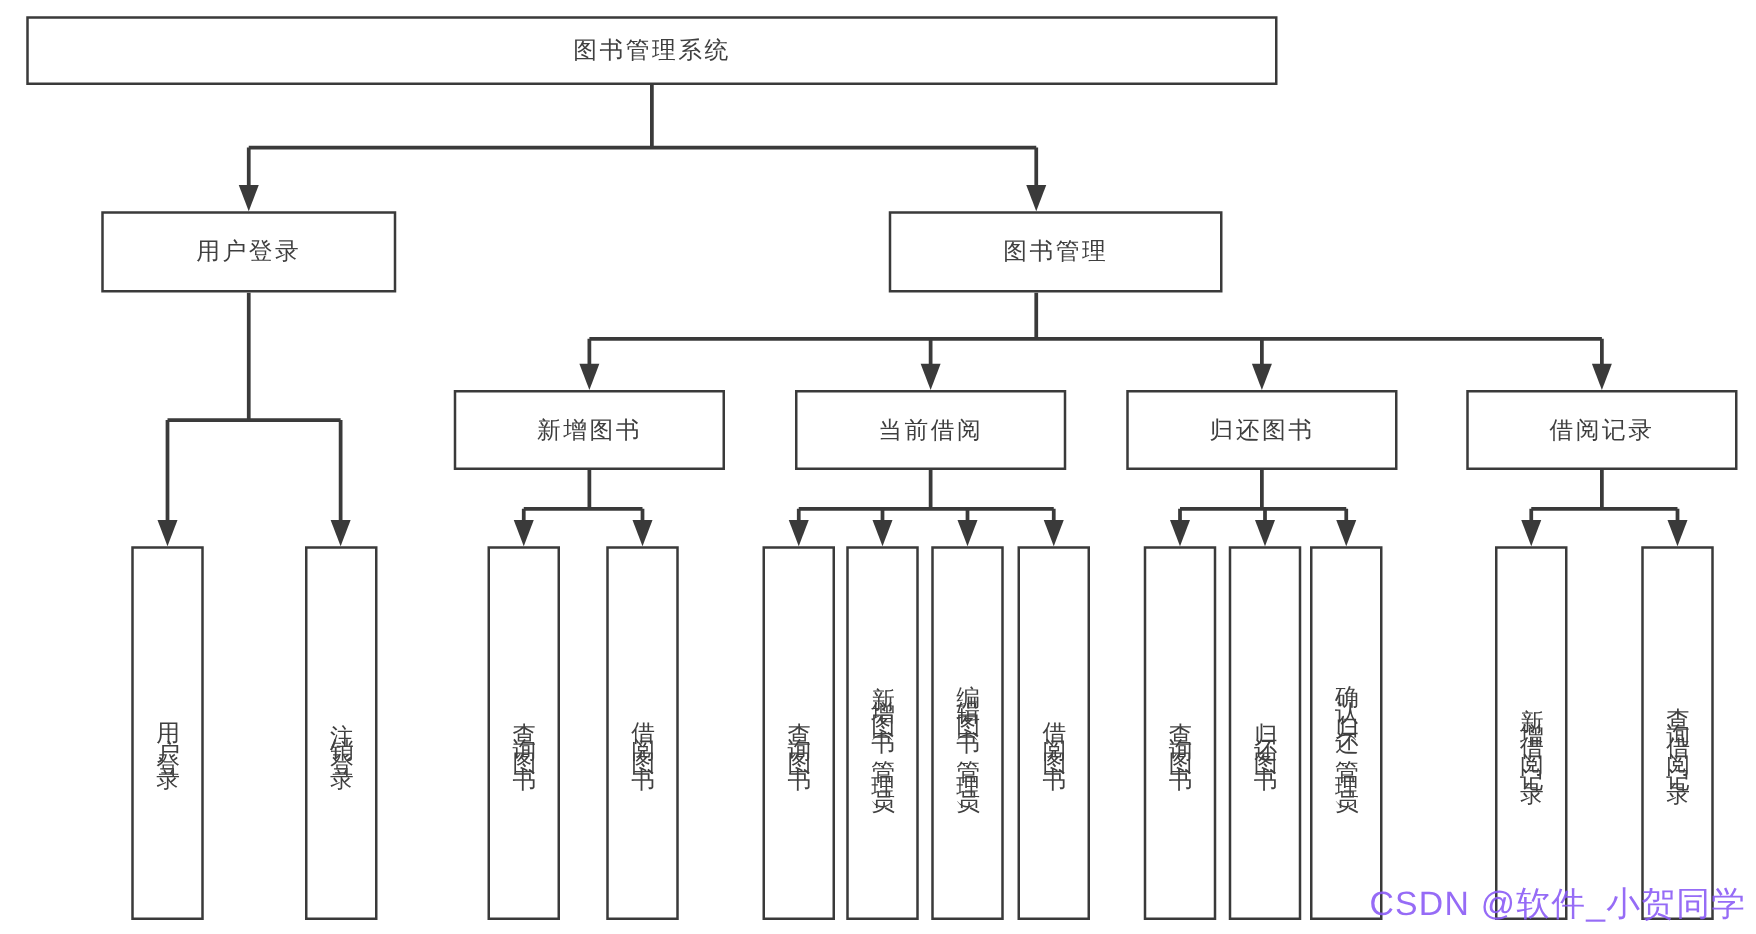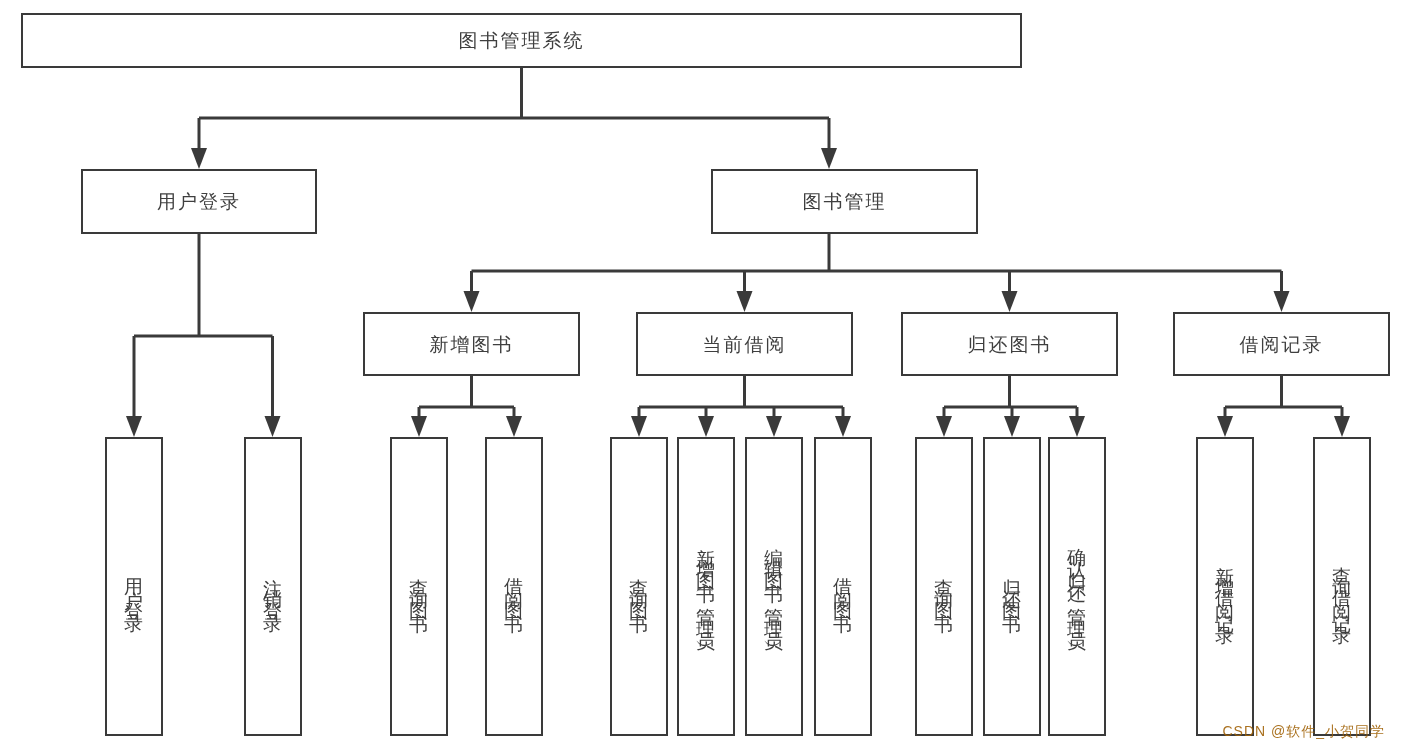--- a/index.html
+++ b/index.html
@@ -57,24 +57,24 @@
   .n-f6  { left: 677px;  }
   .n-f7  { left: 745px;  }
   .n-f8  { left: 814px;  }
   .n-f9  { left: 915px;  }
   .n-f10 { left: 983px;  }
   .n-f11 { left: 1048px; }
   .n-f12 { left: 1196px; }
   .n-f13 { left: 1313px; }
   .watermark {
     position: absolute;
-    right: 20px;
+    right: 8px;
     bottom: 6px;
-    font-size: 14px;
-    color: #a16207;
+    font-size: 27px;
+    color: #8b5cf6;
     opacity: 0.9;
     z-index: 5;
     letter-spacing: 1px;
     white-space: nowrap;
   }
 </style>
 </head>
 <body>
 
 <div class="canvas">

